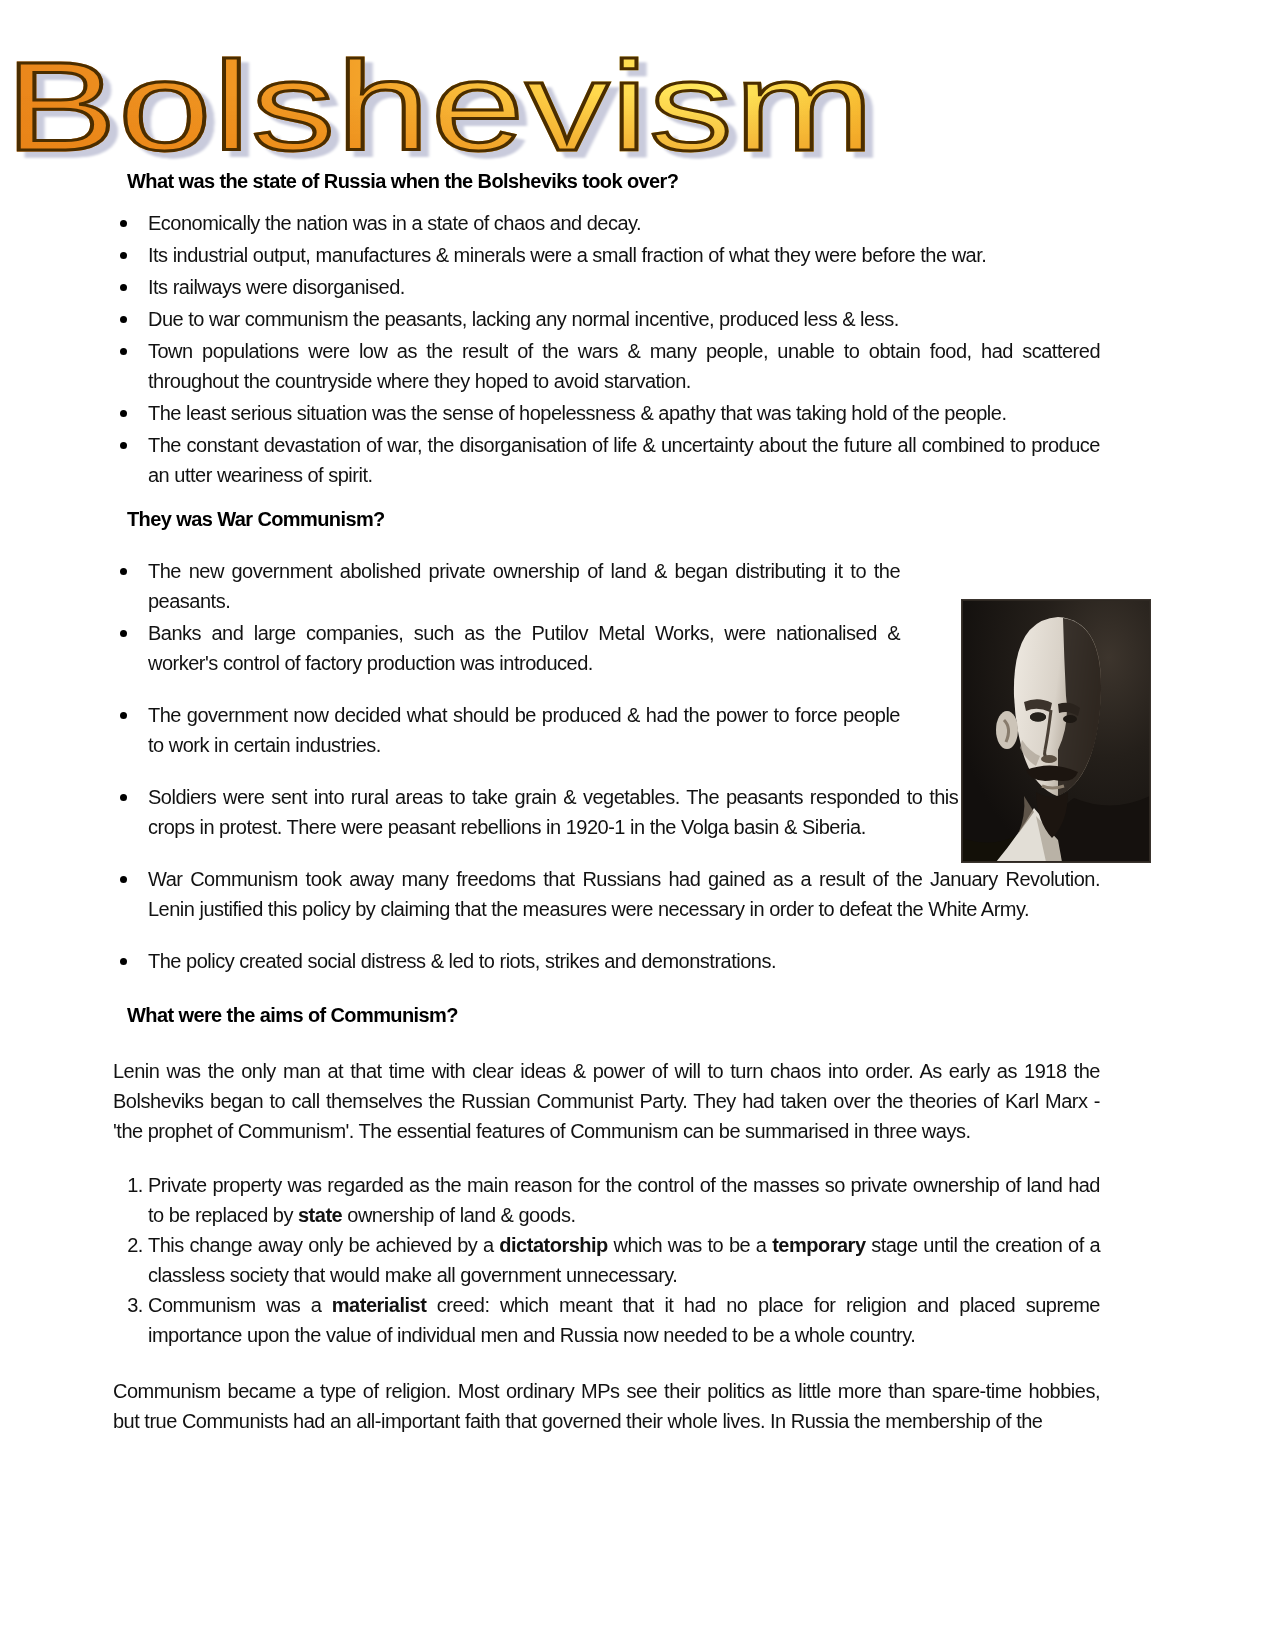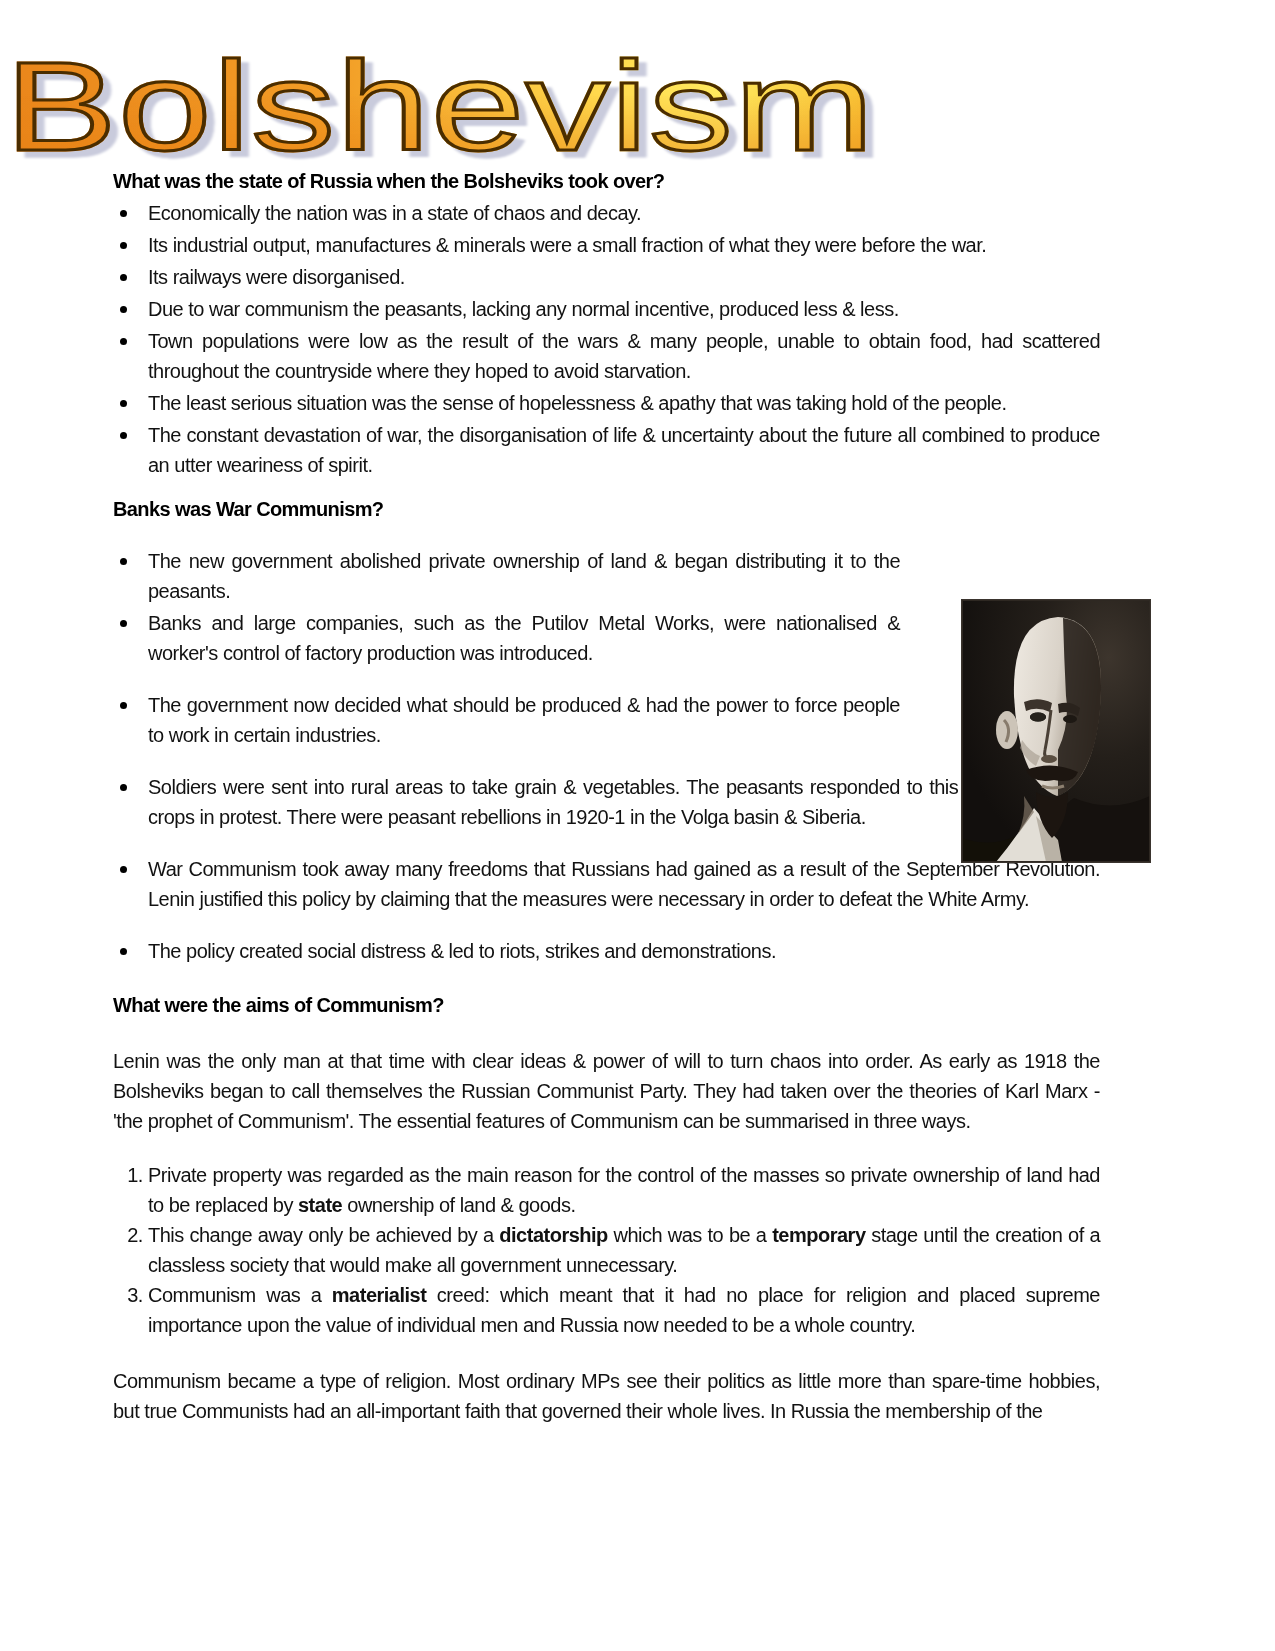--- a/index.html
+++ b/index.html
@@ -44,21 +44,21 @@
       -webkit-background-clip: text;
       background-clip: text;
       color: transparent;
     }
   }
   
   h2 {
     font-size: 20px;
     font-weight: bold;
     letter-spacing: -0.6px;
-    margin: 0;
+    margin: 14px;
     line-height: 26px;
     color: #000;
   }
   .h-state { margin-top: 4px; }
   .h-war   { margin-top: 16px; }
   .h-aims  { margin-top: 26px; }
 
   p, li {
     font-size: 20px;
     letter-spacing: -0.5px;
@@ -126,27 +126,27 @@
     <ul class="bullets">
       <li>Economically the nation was in a state of chaos and decay.</li>
       <li>Its industrial output, manufactures &amp; minerals were a small fraction of what they were before the war.</li>
       <li>Its railways were disorganised.</li>
       <li>Due to war communism the peasants, lacking any normal incentive, produced less &amp; less.</li>
       <li>Town populations were low as the result of the wars &amp; many people, unable to obtain food, had scattered throughout the countryside where they hoped to avoid starvation.</li>
       <li>The least serious situation was the sense of hopelessness &amp; apathy that was taking hold of the people.</li>
       <li>The constant devastation of war, the disorganisation of life &amp; uncertainty about the future all combined to produce an utter weariness of spirit.</li>
     </ul>
 
-    <h2 class="h-war">Banks was War Communism?</h2>
+    <h2 class="h-war">They was War Communism?</h2>
     <ul class="bullets war">
       <li class="narrow">The new government abolished private ownership of land &amp; began distributing it to the peasants.</li>
       <li class="narrow">Banks and large companies, such as the Putilov Metal Works, were nationalised &amp; worker's control of factory production was introduced.</li>
       <li class="narrow sp">The government now decided what should be produced &amp; had the power to force people to work in certain industries.</li>
       <li class="sp">Soldiers were sent into rural areas to take grain &amp; vegetables. The peasants responded to this by cutting down crops in protest. There were peasant rebellions in 1920-1 in the Volga basin &amp; Siberia.</li>
-      <li class="sp">War Communism took away many freedoms that Russians had gained as a result of the September Revolution. Lenin justified this policy by claiming that the measures were necessary in order to defeat the White Army.</li>
+      <li class="sp">War Communism took away many freedoms that Russians had gained as a result of the January Revolution. Lenin justified this policy by claiming that the measures were necessary in order to defeat the White Army.</li>
       <li class="sp">The policy created social distress &amp; led to riots, strikes and demonstrations.</li>
     </ul>
 
     <h2 class="h-aims">What were the aims of Communism?</h2>
     <p class="intro">Lenin was the only man at that time with clear ideas &amp; power of will to turn chaos into order. As early as 1918 the Bolsheviks began to call themselves the Russian Communist Party. They had taken over the theories of Karl Marx - 'the prophet of Communism'. The essential features of Communism can be summarised in three ways.</p>
 
     <ol class="numbered">
       <li><span>Private property was regarded as the main reason for the control of the masses so private ownership of land had to be replaced by </span><b>state</b><span></span><b></b><span> ownership of land &amp; goods.</span></li>
       <li><span>This change away only be achieved by a </span><b>dictatorship</b><span> which was to be a </span><b>temporary</b><span> stage until the creation of a classless society that would make all government unnecessary.</span></li>
       <li><span>Communism was a </span><b>materialist</b><span></span><b></b><span> creed: which meant that it had no place for religion and placed supreme importance upon the value of individual men and Russia now needed to be a whole country.</span></li>

